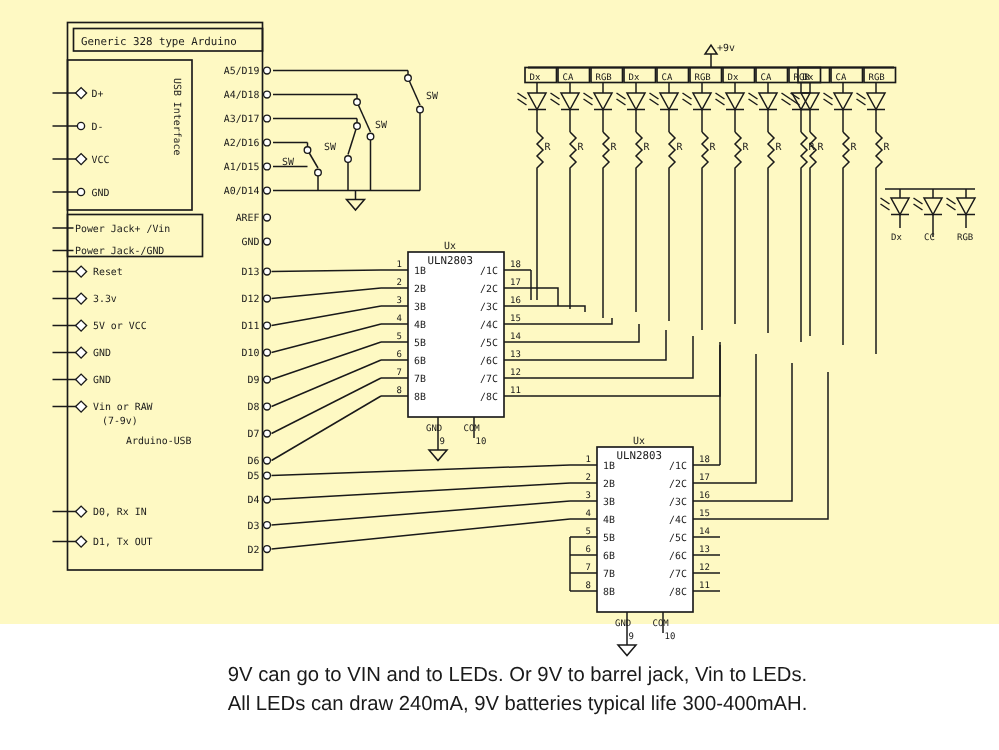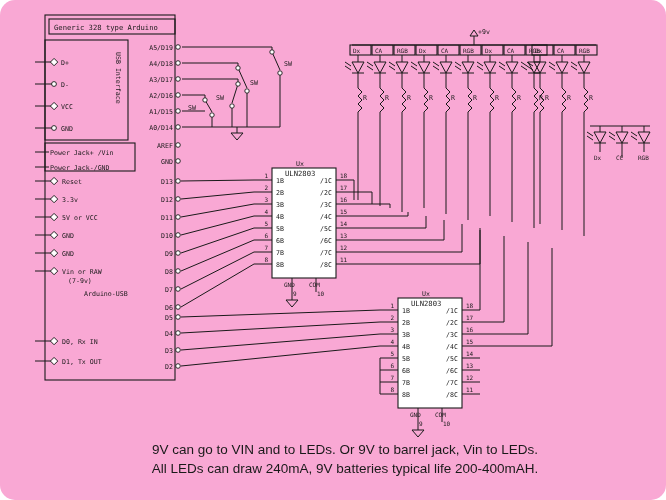--- a/index.html
+++ b/index.html
@@ -1,18 +1,18 @@
 <!DOCTYPE html>
 <html><head>
 <meta charset="utf-8">
 <style>
   html,body{margin:0;padding:0;background:#ffffff;}
   body{width:666px;height:500px;overflow:hidden;
        font-family:"DejaVu Sans Mono",monospace;}
-  #root{position:relative;width:666px;height:500px;background:#f9a8d4;border-radius:15px;}
+  #root{position:relative;width:666px;height:416px;background:#fef9c3;}
   svg#sch{position:absolute;left:0;top:0;width:666px;height:500px;}
   .ln{stroke:#1a1a1a;stroke-width:1;fill:none;}
   .ln2{stroke:#1a1a1a;stroke-width:1.2;fill:none;}
   .box{stroke:#1a1a1a;stroke-width:1.1;fill:none;}
   .fillw{fill:#ffffff;}
   text{font-family:"DejaVu Sans Mono",monospace;fill:#1a1a1a;}
   .t7{font-size:7.2px;}
   .t65{font-size:6.6px;}
   .t6{font-size:6px;}
   .pinc{fill:#ffffff;stroke:#1a1a1a;stroke-width:0.9;}
@@ -470,16 +470,16 @@
         <path class="ln" d="M354 264 H480 V228 "></path>
         <path class="ln" d="M480 310 H480 V230"></path>
         <path class="ln" d="M480 322 H504 V236"></path>
         <path class="ln" d="M480 334 H528 V242"></path>
         <path class="ln" d="M480 346 H552 V248"></path>
       </g>
   </svg>
 
   <div class="caption">
     <div>9V can go to VIN and to LEDs. Or 9V to barrel jack, Vin to LEDs.</div>
-    <div>All LEDs can draw 240mA, 9V batteries typical life 200-400mAH.</div>
+    <div>All LEDs can draw 240mA, 9V batteries typical life 300-400mAH.</div>
   </div>
 
 </div>
 
 </body></html>

